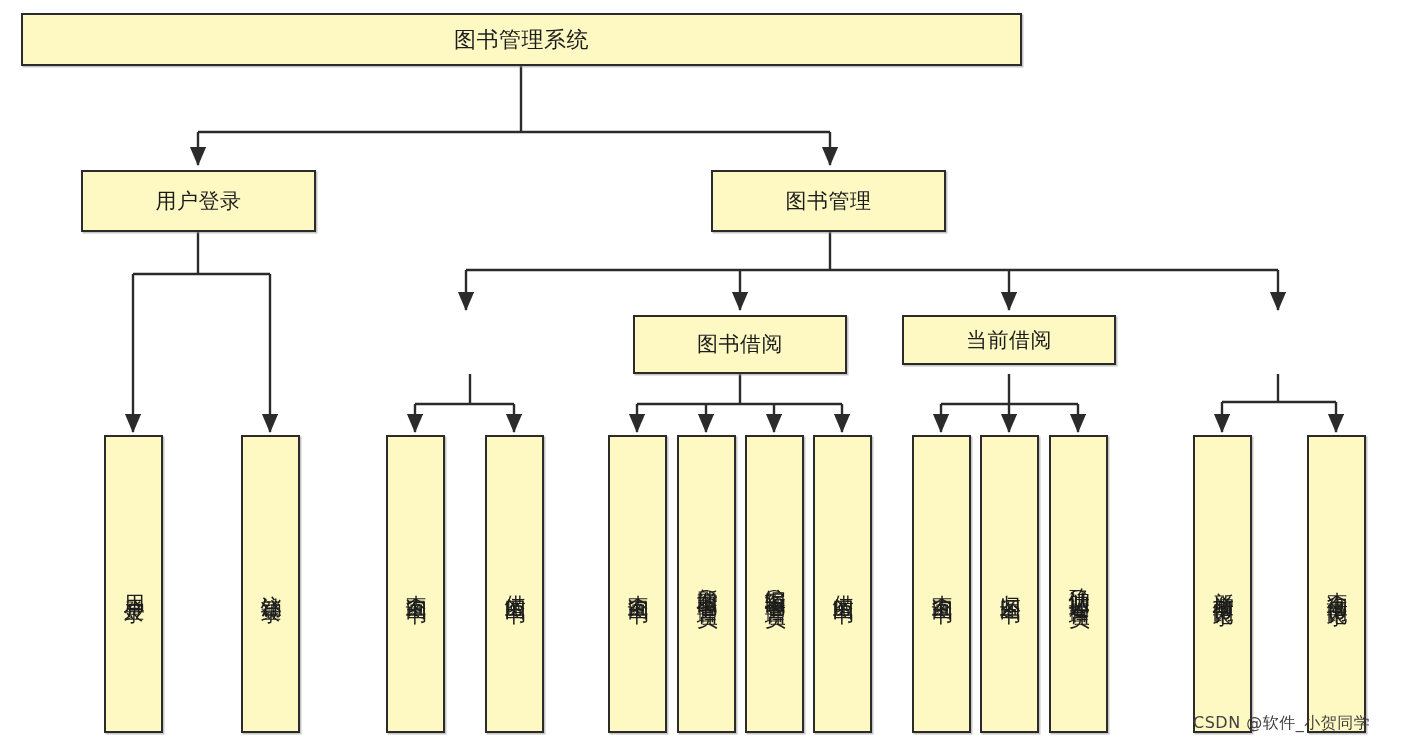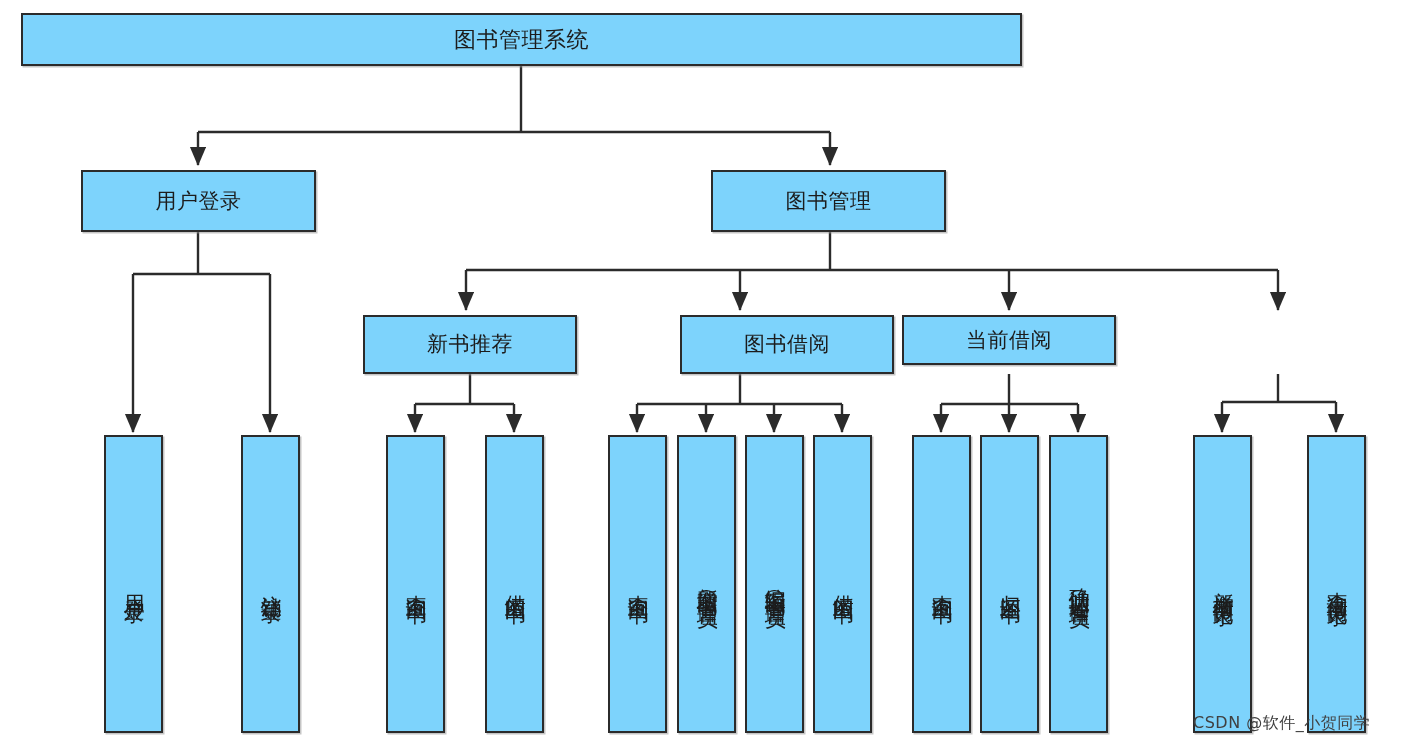--- a/index.html
+++ b/index.html
@@ -23,21 +23,21 @@
     left: 0;
     top: 0;
     width: 1405px;
     height: 747px;
     pointer-events: none;
   }
   .node {
     position: absolute;
     box-sizing: border-box;
     border: 2px solid #2b2b2b;
-    background: #7dd3fc;
+    background: #fef9c3;
     display: flex;
     align-items: center;
     justify-content: center;
     box-shadow: 1.5px 1.5px 0 rgba(150,150,150,0.55);
   }
   .node .label {
     color: #1c1c1c;
     font-size: 21px;
     line-height: 1.18;
     letter-spacing: 0.5px;
@@ -126,24 +126,21 @@
     <span class="label">图书管理系统</span>
   </div>
 
   <div class="node" style="left:81px; top:170px; width:235px; height:62px;">
     <span class="label">用户登录</span>
   </div>
   <div class="node" style="left:711px; top:170px; width:235px; height:62px;">
     <span class="label">图书管理</span>
   </div>
 
-  <div class="node" style="left:363px; top:315px; width:214px; height:59px;">
-    <span class="label">新书推荐</span>
-  </div>
-  <div class="node" style="left:633px; top:315px; width:214px; height:59px;margin-left:47px;">
+  <div class="node" style="left:633px; top:315px; width:214px; height:59px;">
     <span class="label">图书借阅</span>
   </div>
   <div class="node" style="left:902px; top:315px; width:214px; height:50px;">
     <span class="label">当前借阅</span>
   </div>
 
   <div class="node leaf" style="left:104px; top:435px; width:59px; height:298px;">
     <span class="label">用户登录</span>
   </div>
   <div class="node leaf" style="left:241px; top:435px; width:59px; height:298px;">

